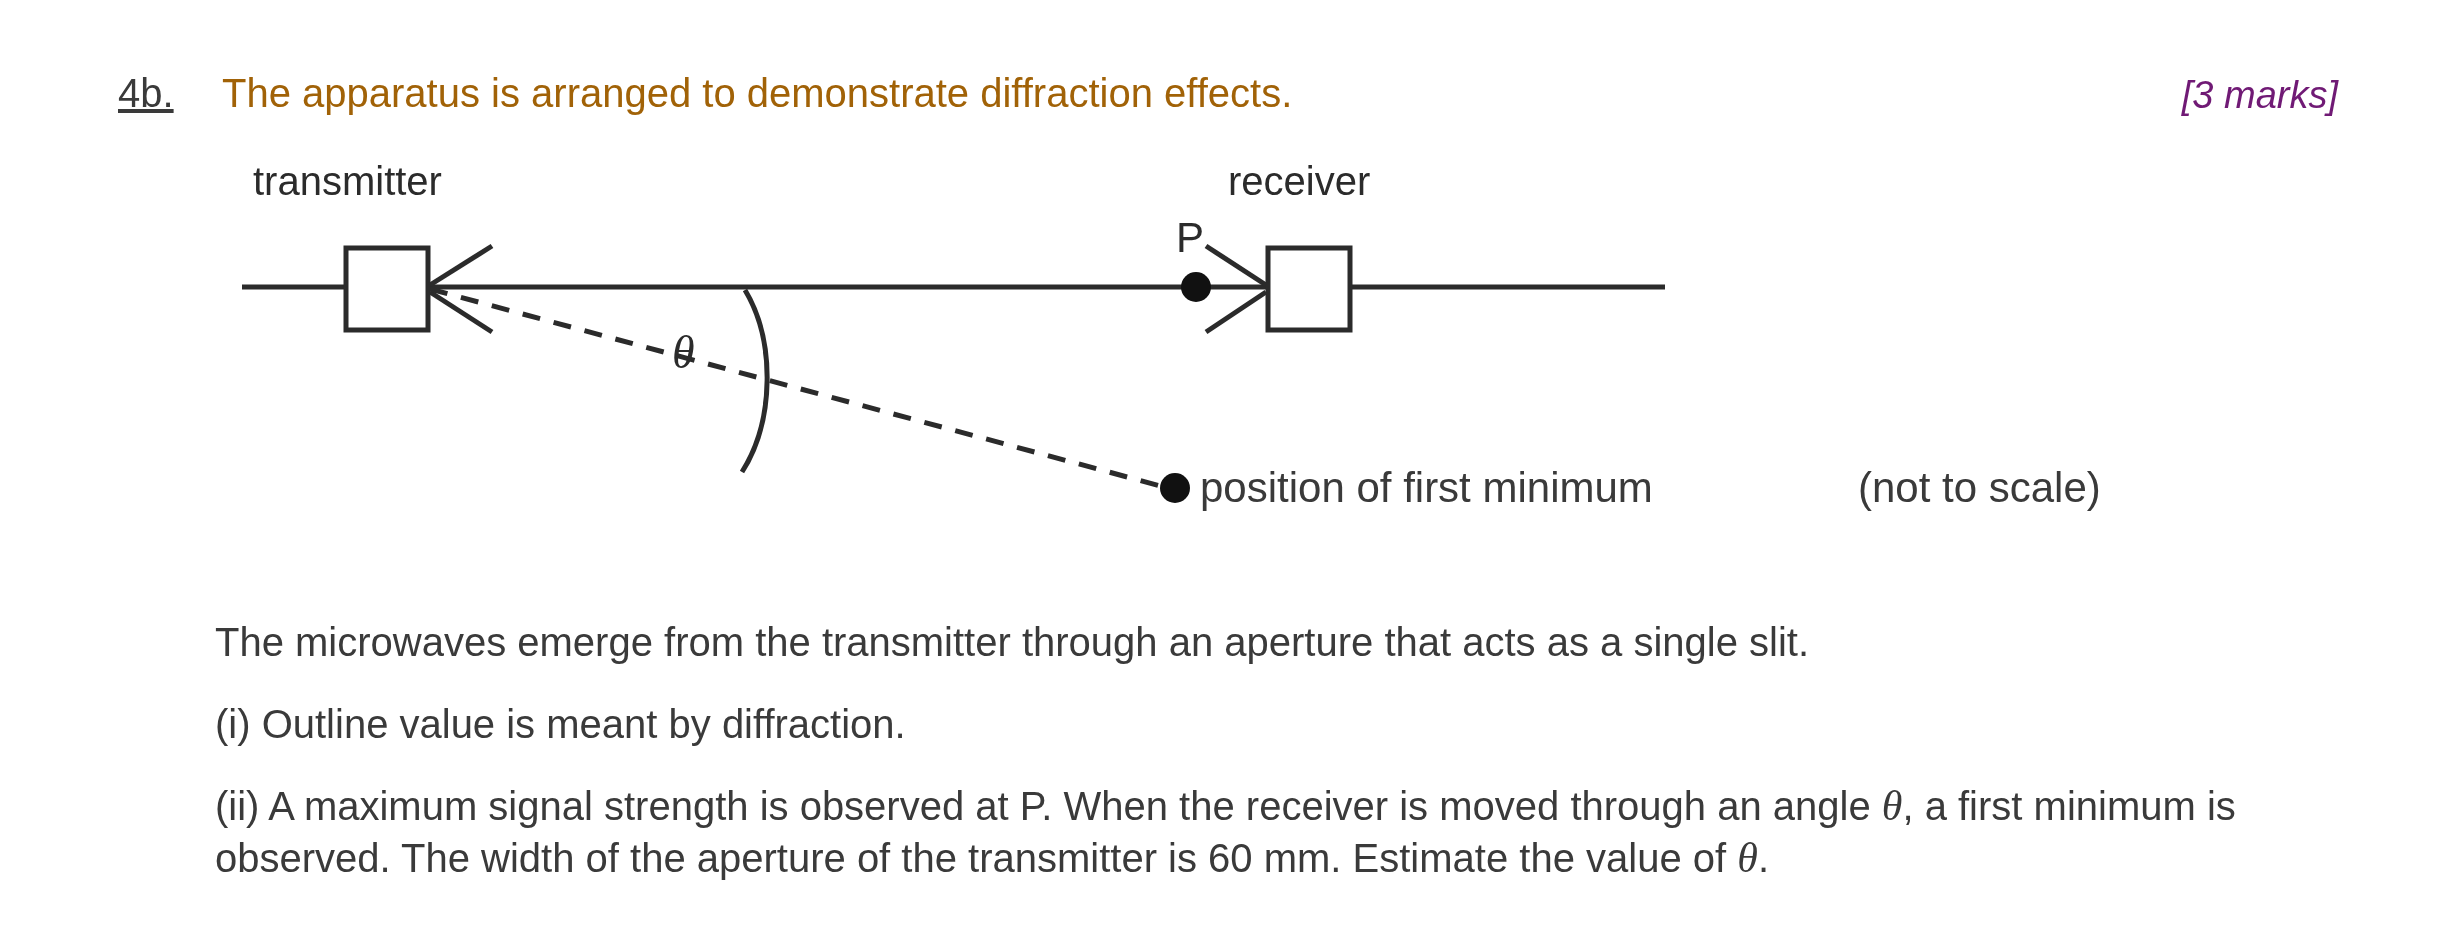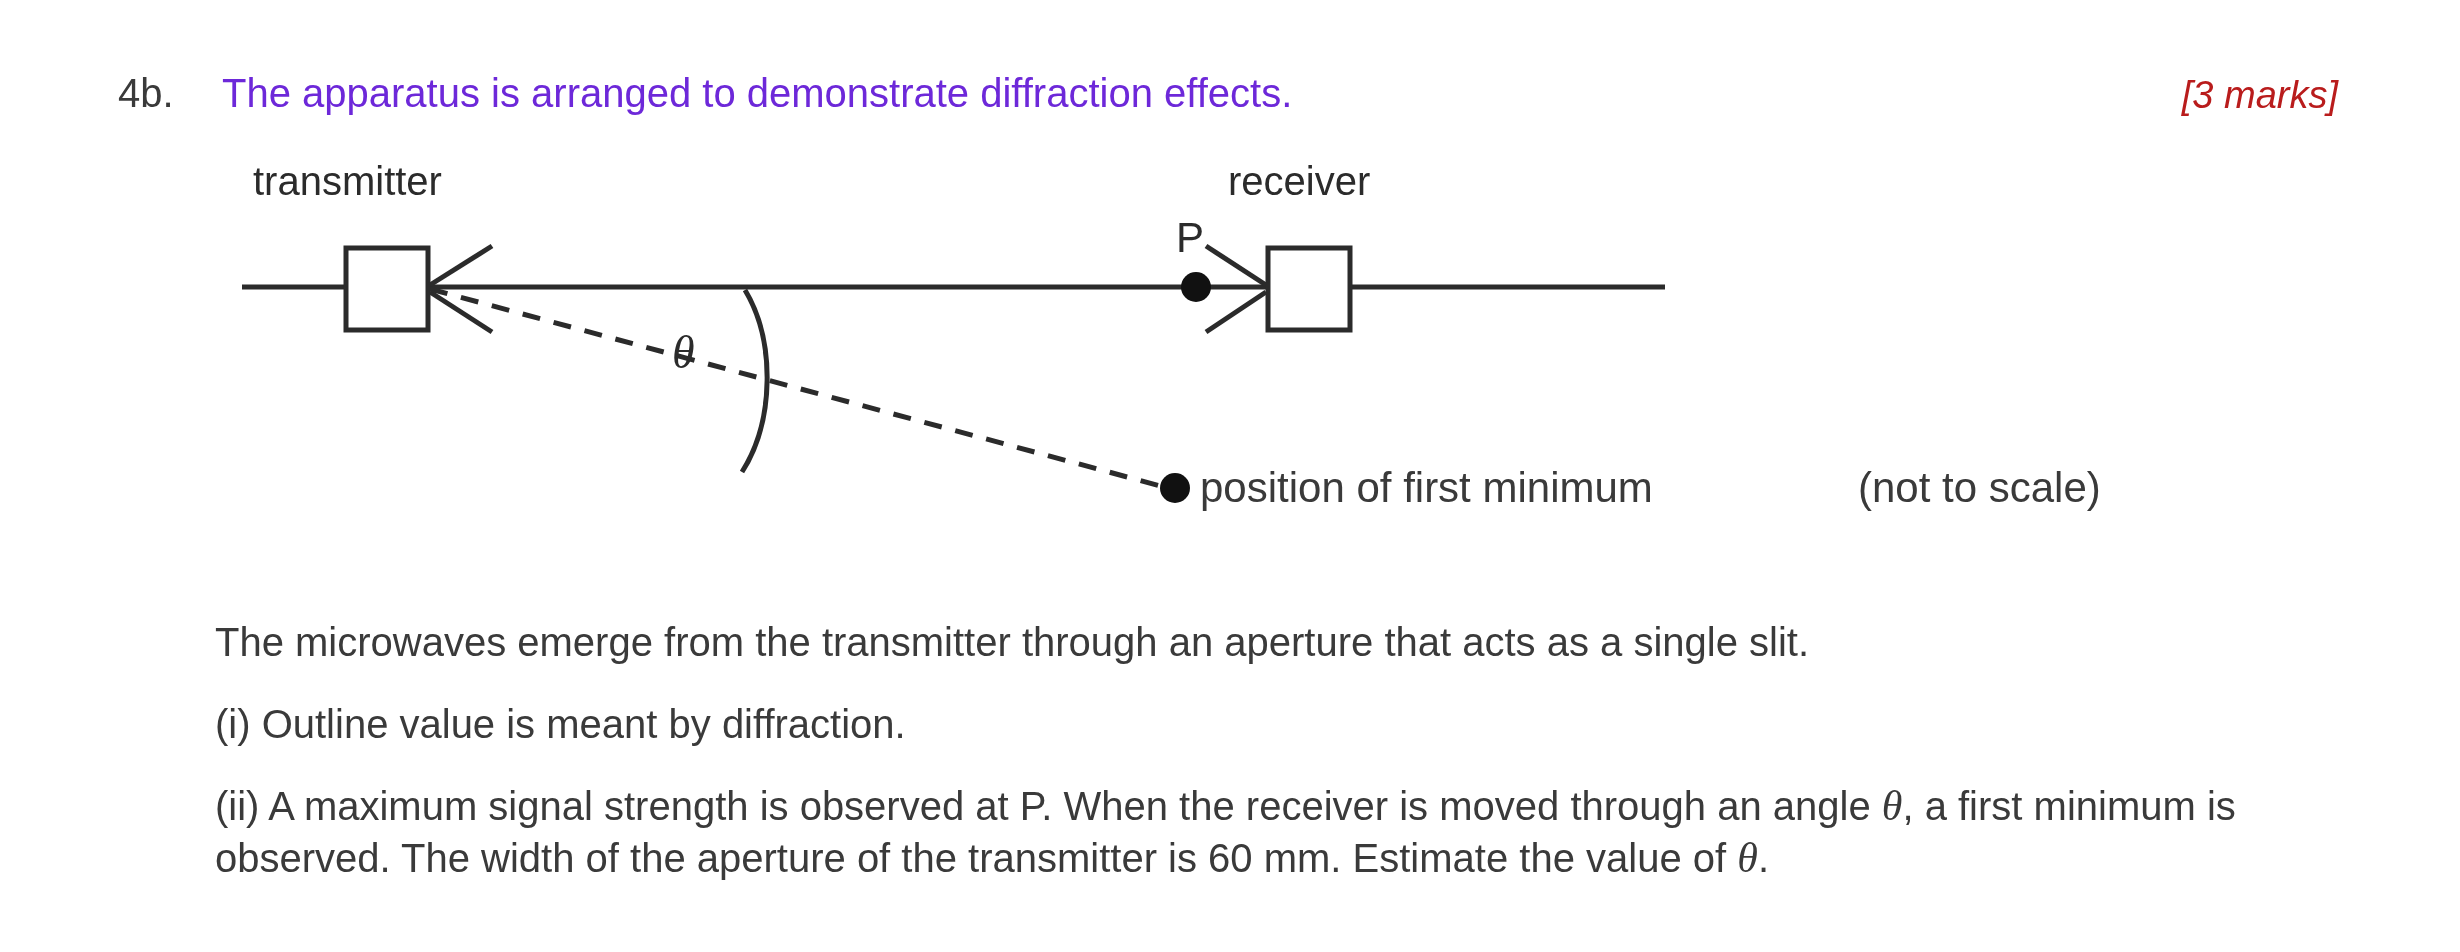--- a/index.html
+++ b/index.html
@@ -30,38 +30,39 @@
     height: 56px;
   }
   .q-number {
     position: absolute;
     left: 0;
     top: 0;
     font-size: 40px;
     line-height: 46px;
     color: #3a3a3a;
     white-space: nowrap;
+    text-decoration: underline;
   }
   .q-stem {
     position: absolute;
     left: 104px;
     top: 0;
     font-size: 40px;
     line-height: 46px;
-    color: #6d28d9;
+    color: #a16207;
     white-space: nowrap;
   }
   .q-marks {
     position: absolute;
     right: 0;
     top: 2px;
     font-size: 38px;
     line-height: 46px;
     font-style: italic;
-    color: #b91c1c;
+    color: #701a75;
     white-space: nowrap;
   }
 
   
   .diagram {
     position: absolute;
     left: 0;
     top: 140px;
     width: 2460px;
     height: 400px;

